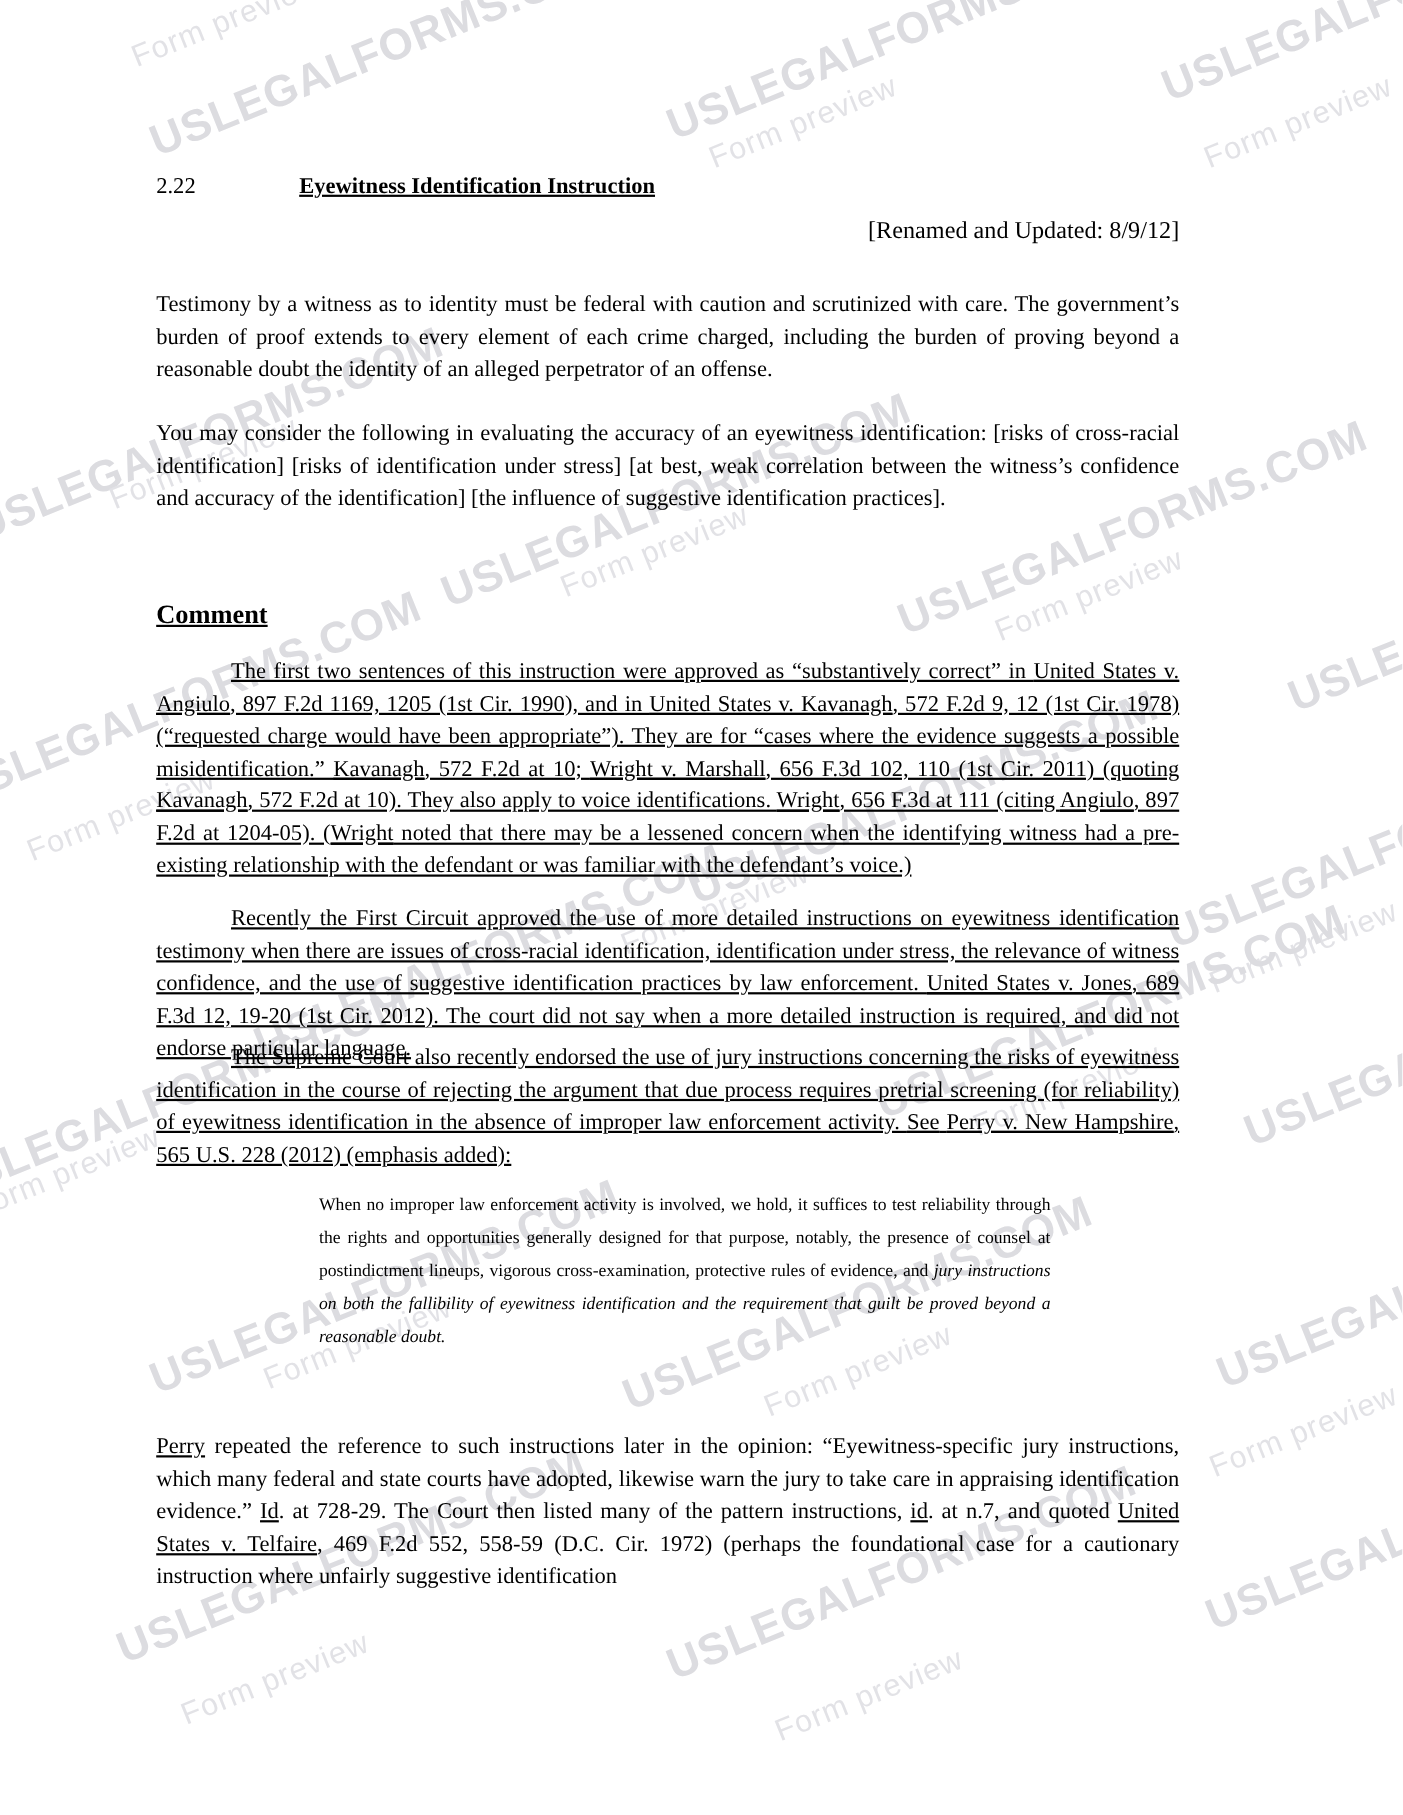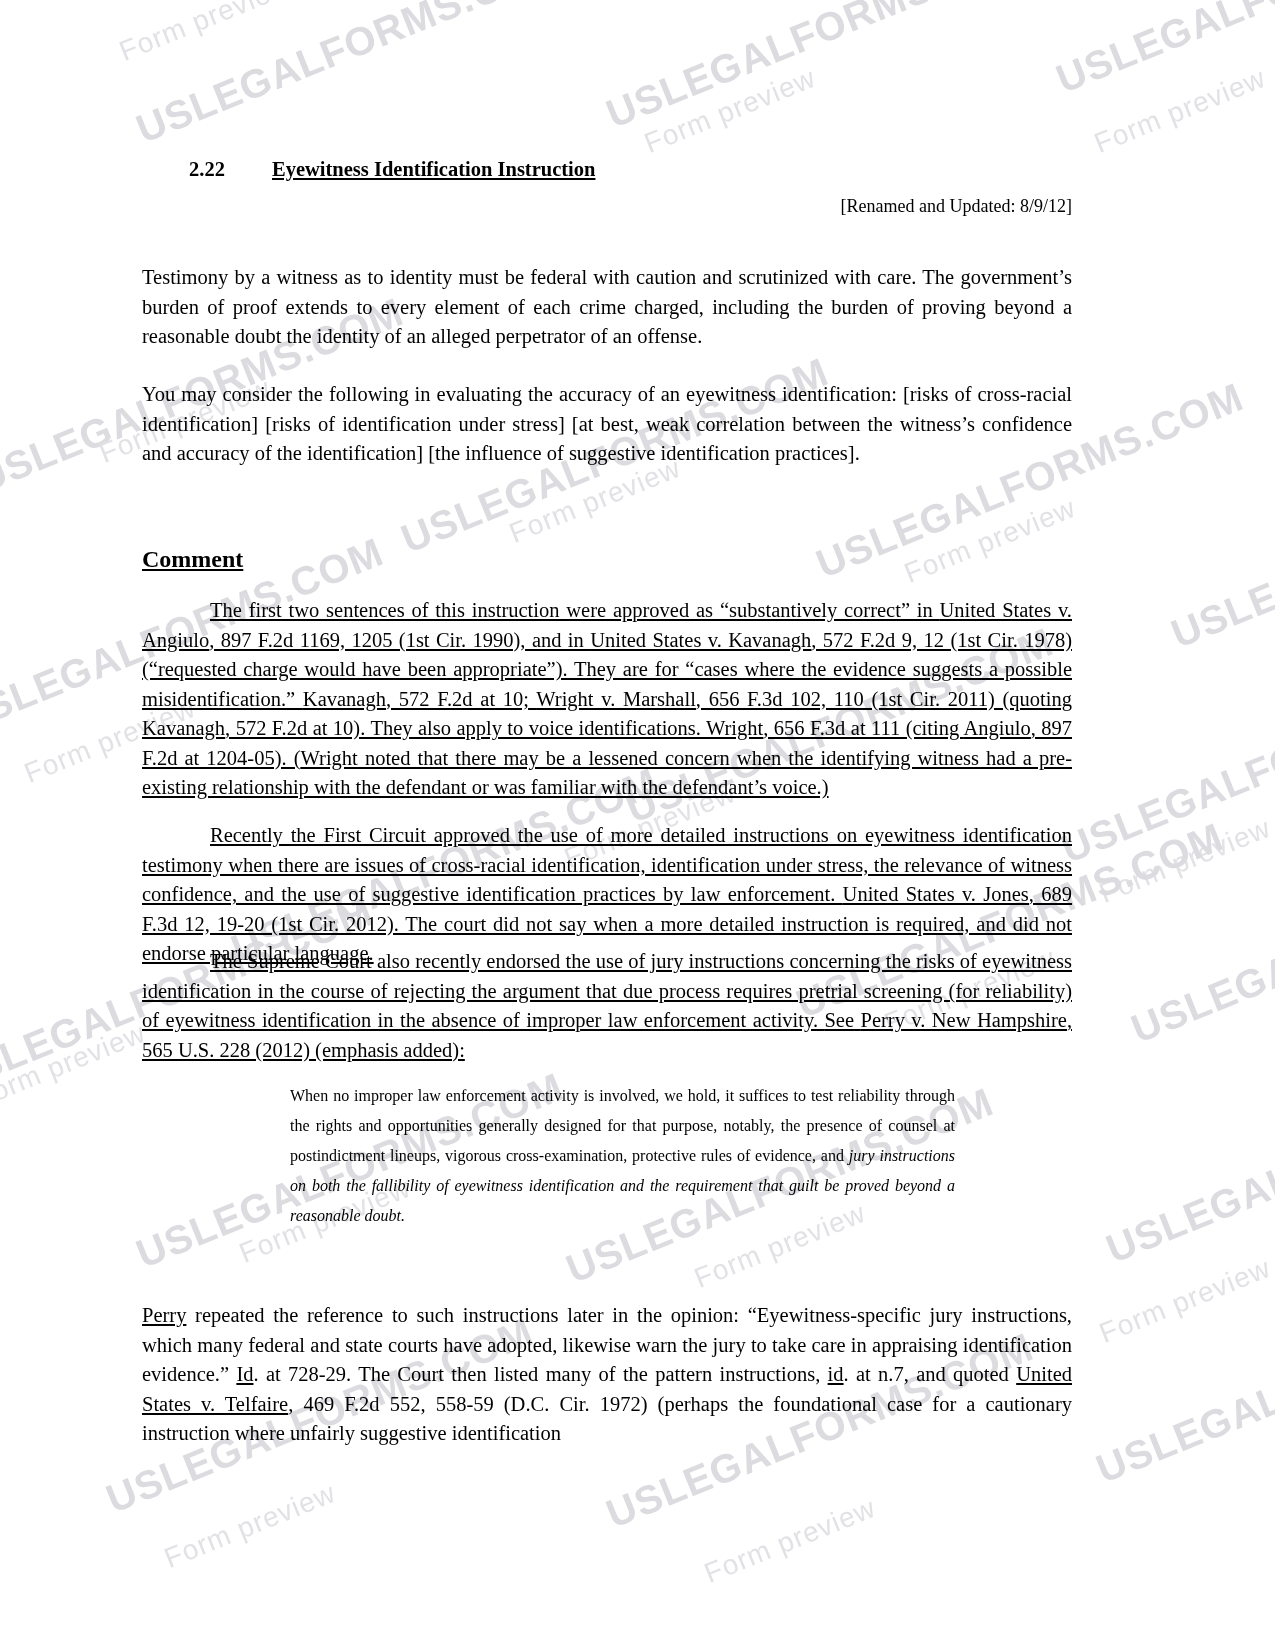--- a/index.html
+++ b/index.html
@@ -64,35 +64,34 @@
     position: absolute;
     top: 158px;
     left: 0;
     width: 930px;
     font-weight: bold;
     font-size: 20.5px;
   }
   .title-num {
     display: inline-block;
     width: 130px;
-    font-weight: bold;
-    text-align: center;
+    font-weight: normal;
   }
   .title-text {
     font-weight: bold;
     text-decoration: underline;
   }
 
   .renamed {
     position: absolute;
     top: 196px;
     left: 0;
     width: 930px;
     text-align: right;
-    font-size: 18px;
+    font-size: 22px;
   }
 
   p.para {
     position: absolute;
     left: 0;
     width: 930px;
     margin: 0;
     font-size: 20.5px;
     line-height: 29.5px;
     text-align: justify;

